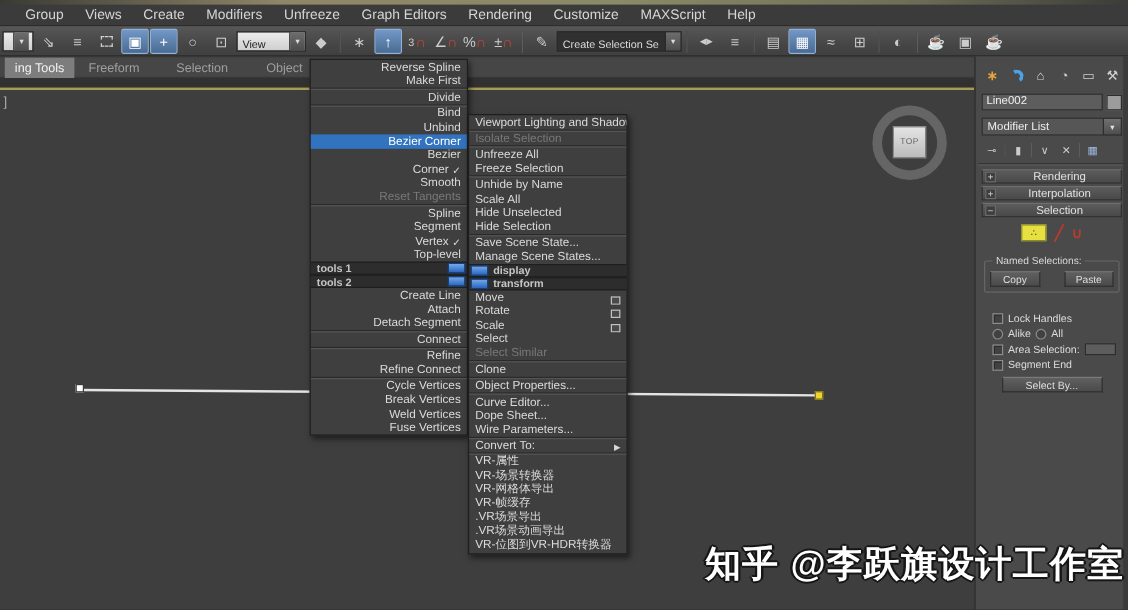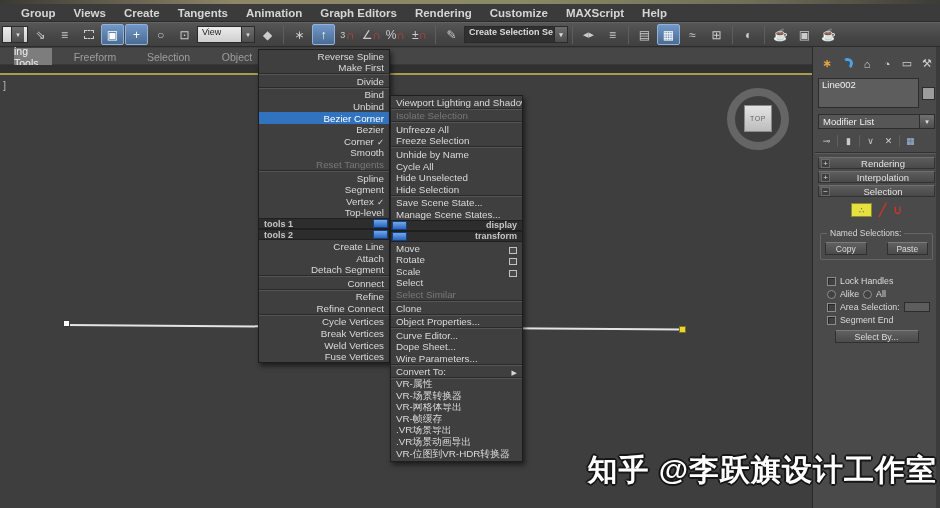--- a/index.html
+++ b/index.html
@@ -4,33 +4,33 @@
 <style>
   * { box-sizing: border-box; }
   body { margin:0; background:#222; font-family:"Liberation Sans", sans-serif; }
   #app { position:relative; width:940px; height:508px; background:#3e3e3e; overflow:hidden; }
 
   
   .top-strip { position:absolute; left:0; top:0; width:100%; height:4px;
     background:linear-gradient(90deg,#3a3a34,#8f8668 25%,#8a8a66 55%,#6f6f58 80%,#3c3c38); }
   .menubar { position:absolute; left:0; top:4px; width:100%; height:18px; background:#3b3b3b;
     border-bottom:1px solid #2b2b2b; display:flex; align-items:center; padding-left:12px; }
-  .menu-item { padding:0 9px; color:#d6d6d6; font-size:11.5px; white-space:nowrap;font-weight:bold; }
+  .menu-item { padding:0 9px; color:#d6d6d6; font-size:11.5px; white-space:nowrap; }
 
   
   .toolbar { position:absolute; left:0; top:22px; width:100%; height:25px;
     background:linear-gradient(#565656,#464646 60%,#404040); border-top:1px solid #636363;
     border-bottom:1px solid #2c2c2c; display:flex; align-items:center; gap:1px; padding:0 2px; }
   .tbtn { width:23px; height:21px; display:flex; align-items:center; justify-content:center;
     color:#cccccc; font-size:12px; border-radius:2px; flex:none; }
   .tbtn.active { background:linear-gradient(#7298c8,#4a6b92); border:1px solid #8fb2da; color:#fff; }
   .tsep { width:1px; height:18px; background:#2d2d2d; border-right:1px solid #5d5d5d; margin:0 3px; flex:none; }
-  .tdrop { height:17px; border:1px solid #2a2a2a; display:flex; align-items:flex-start; flex:none; }
+  .tdrop { height:17px; border:1px solid #2a2a2a; display:flex; align-items:flex-end; flex:none; }
   .tdrop-light { background:linear-gradient(#ececec,#cfcfcf); color:#222; }
-  .tdrop-dark  { background:#303030; color:#ddd;font-weight:bold; }
+  .tdrop-dark  { background:#303030; color:#ddd; }
   .tdrop .td-label { padding:0 4px; font-size:9px; white-space:nowrap; overflow:hidden; }
   .tdrop .td-arrow { width:13px; height:15px; background:linear-gradient(#6d6d6d,#4d4d4d);
     border-left:1px solid #2a2a2a; color:#ddd; font-size:7px; display:flex; align-items:center; justify-content:center; }
   .red { color:#cf4434; }
   .dashbox { width:10px; height:9px; border:1px dashed #cfcfcf; }
   .snapnum { font-size:9px; margin-right:1px; }
 
   
   .ribbon { position:absolute; left:0; top:48px; width:812px; height:17px; background:#464646;
     border-bottom:1px solid #383838; }
@@ -62,38 +62,38 @@
   .qright { left:390px; top:95px;  width:133px; }
   .qrow { height:11.6px; display:flex; align-items:flex-end; padding:0 5px; color:#dadada;
     font-size:9.8px; white-space:nowrap; overflow:hidden; }
   .qleft .qrow { justify-content:flex-end; }
   .qrow.hl  { background:#3273c0; color:#ffffff; }
   .qrow.dis { color:#787878; }
   .qsep { height:2px; border-top:1px solid #2a2a2a; border-bottom:1px solid #555555; }
   .qheader { height:11px; background:#2d2d2d; border-top:1px solid #1f1f1f; border-bottom:1px solid #1f1f1f;
     display:flex; align-items:center; font-size:9px; font-weight:bold; color:#c6c6c6; padding:0 1px; }
   .qh-label { flex:1; padding:0 4px; }
-  .qright .qh-label { text-align:right; }
+  .qright .qh-label { }
   .bluesq { width:15px; height:9px; background:linear-gradient(#74a8ec,#2a66bd); border:1px solid #16417e; flex:none; }
   .chk { margin-left:3px; font-size:8.5px; }
   .sub { margin-left:auto; font-size:7px; color:#d8d8d8; }
   .mini { margin-left:auto; width:8px; height:7px; border:1px solid #c2c2c2; background:#4a4a4a; flex:none; }
 
   
   .cpanel { position:absolute; left:812px; top:47px; width:128px; height:461px; background:#4a4a4a;
     border-left:1px solid #2a2a2a; }
   .pscroll { position:absolute; right:0; top:0; width:4px; height:100%; background:#3b3b3b; }
   .ptabs { display:flex; align-items:center; gap:4px; padding:9px 4px 4px 6px; }
   .ptab { width:16px; height:15px; display:flex; align-items:center; justify-content:center;
     color:#cfcfcf; font-size:11px; }
   .ptab-create { color:#e8a33d; font-weight:bold; }
   .arc { width:11px; height:11px; border:3px solid #4aa3e8; border-left-color:transparent;
     border-bottom-color:transparent; border-radius:50%; transform:rotate(10deg); }
   .namerow { display:flex; gap:3px; margin:3px 5px 0 5px; align-items:center; }
-  .nf-input { flex:1; height:30px; background:#5d5d5d; border:1px solid #2d2d2d; color:#f0f0f0;
+  .nf-input { flex:1; height:14px; background:#5d5d5d; border:1px solid #2d2d2d; color:#f0f0f0;
     font-size:9.5px; line-height:12px; padding:0 3px; }
   .nf-swatch { width:13px; height:13px; background:#9c9c9c; border:1px solid #2d2d2d; flex:none; }
   .modlist { display:flex; margin:6px 5px 5px 5px;justify-content:space-between; }
   .ml-label { flex:1; height:15px; background:#565656; border:1px solid #2d2d2d; color:#efefef;
     font-size:9.5px; line-height:14px; padding:0 4px; }
   .ml-btn { width:15px; height:15px; background:linear-gradient(#707070,#4e4e4e); border:1px solid #2d2d2d;
     border-left:none; color:#e2e2e2; font-size:7px; display:flex; align-items:center; justify-content:center; }
   .btngrid { display:grid; grid-template-columns:1fr 1fr; gap:3px; margin:2px 6px; }
   .pbtn { height:14px; background:linear-gradient(#606060,#4b4b4b); border:1px solid #303030;
     border-top-color:#7b7b7b; border-left-color:#7b7b7b; color:#dedede; font-size:8.3px;
@@ -140,22 +140,22 @@
 <body>
 
 <div id="app">
 
   <div class="top-strip"></div>
 
   <div class="menubar">
     <span class="menu-item">Group</span>
     <span class="menu-item">Views</span>
     <span class="menu-item">Create</span>
-    <span class="menu-item">Tangents</span>
-    <span class="menu-item">Animation</span>
+    <span class="menu-item">Modifiers</span>
+    <span class="menu-item">Unfreeze</span>
     <span class="menu-item">Graph Editors</span>
     <span class="menu-item">Rendering</span>
     <span class="menu-item">Customize</span>
     <span class="menu-item">MAXScript</span>
     <span class="menu-item">Help</span>
   </div>
 
   <div class="toolbar">
     <span class="tdrop tdrop-light" style="width:26px">
       <span class="td-label"></span>
@@ -210,21 +210,21 @@
     <span class="tbtn">⊞</span>
     <span class="tsep"></span>
     <span class="tbtn">◐</span>
     <span class="tsep"></span>
     <span class="tbtn">☕</span>
     <span class="tbtn">▣</span>
     <span class="tbtn">☕</span>
   </div>
 
   <div class="ribbon">
-    <span class="rtab active" style="left:14px;width:38px">ing Tools</span>
+    <span class="rtab active" style="left:4px;width:58px">ing Tools</span>
     <span class="rtab" style="left:58px;width:74px">Freeform</span>
     <span class="rtab" style="left:132px;width:73px">Selection</span>
     <span class="rtab" style="left:205px;width:64px">Object</span>
   </div>
 
   <div class="vp-gap"></div>
   <div class="viewport">
     <span class="vp-corner">]</span>
     <div class="viewcube">
       <div class="vc-ring"></div>
@@ -339,21 +339,21 @@
         <span>Unfreeze All</span>
       </div>
     <div class="qrow">
         <span>Freeze Selection</span>
       </div>
     <div class="qsep"></div>
     <div class="qrow">
         <span>Unhide by Name</span>
       </div>
     <div class="qrow">
-        <span>Cycle All</span>
+        <span>Scale All</span>
       </div>
     <div class="qrow">
         <span>Hide Unselected</span>
       </div>
     <div class="qrow">
         <span>Hide Selection</span>
       </div>
     <div class="qsep"></div>
     <div class="qrow">
         <span>Save Scene State...</span>

